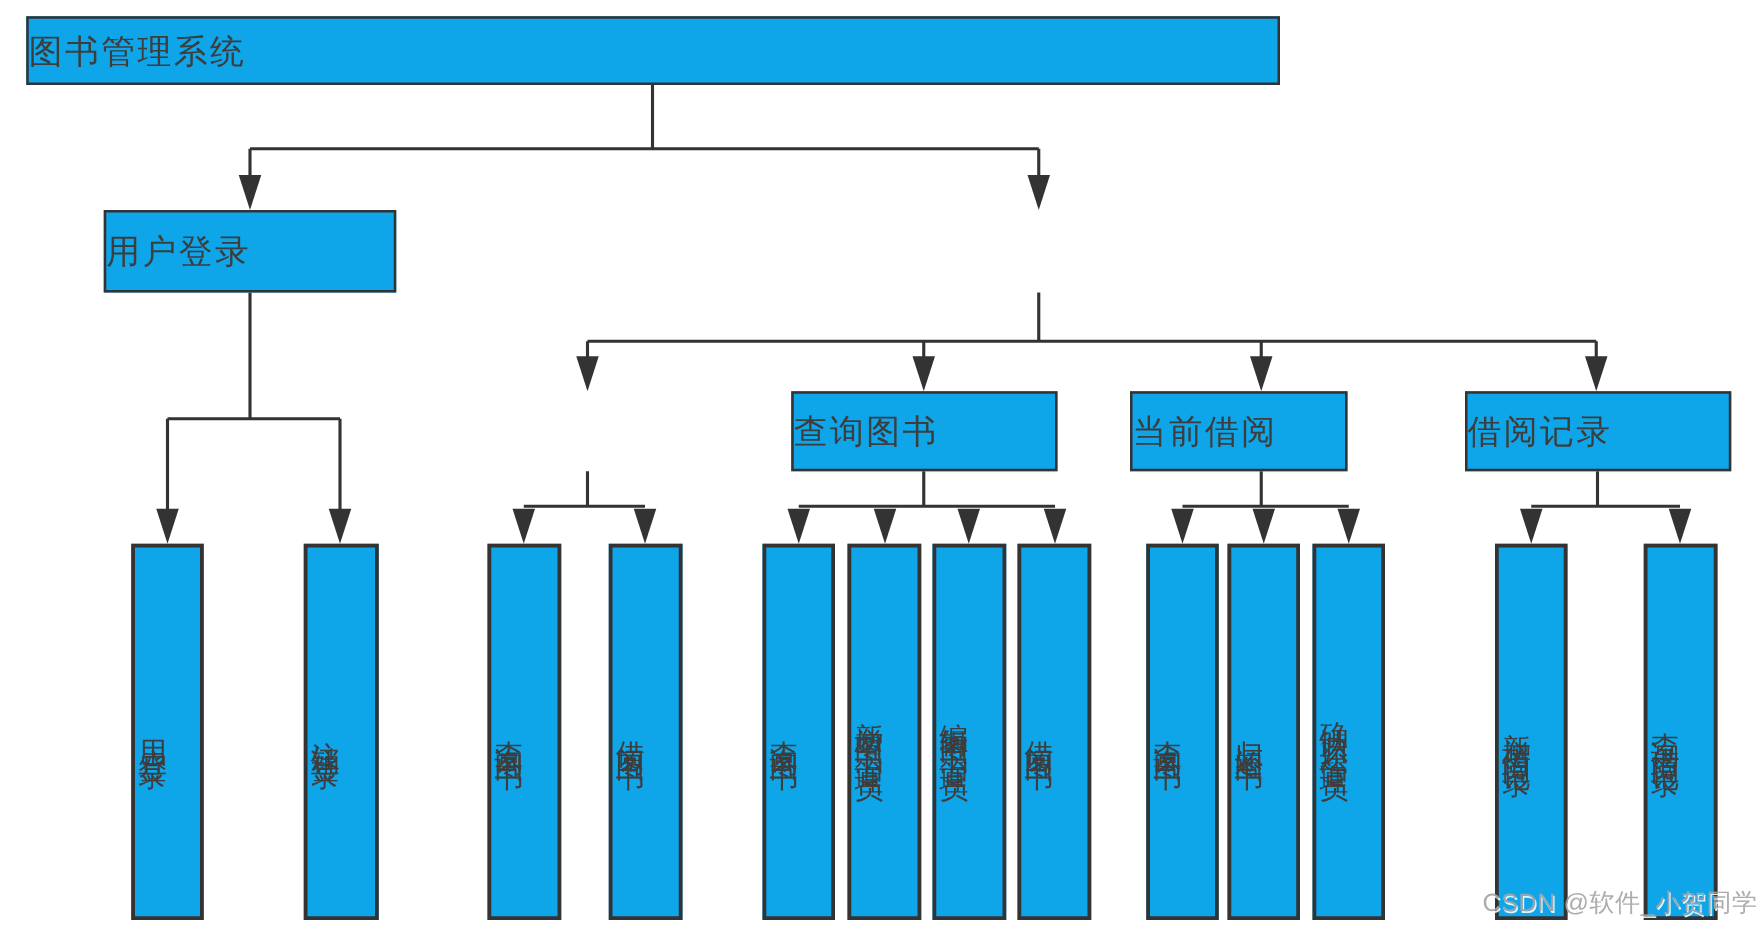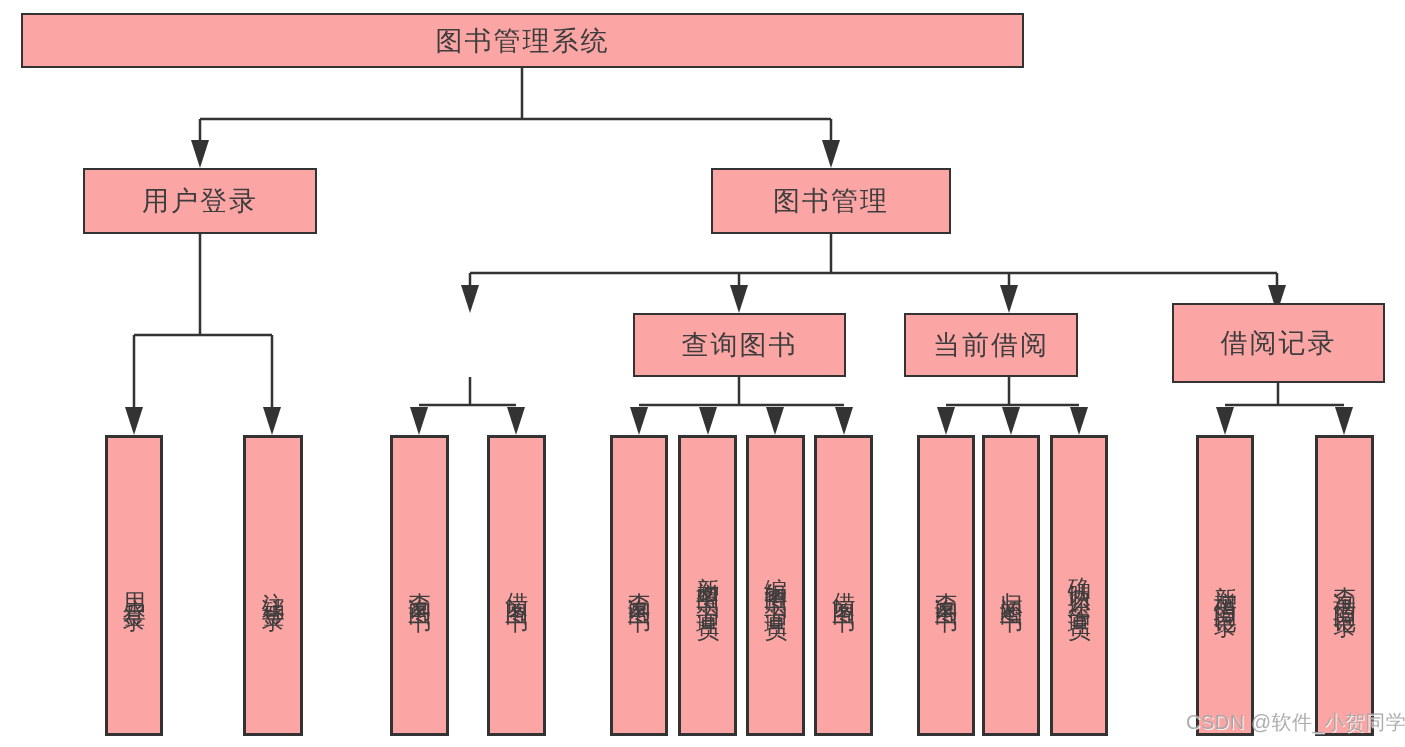--- a/index.html
+++ b/index.html
@@ -13,22 +13,22 @@
     position:relative;
     width:1405px;height:747px;
     background:var(--background);
     font-family:"Liberation Sans","DejaVu Sans",sans-serif;
     overflow:hidden;
   }
   svg.connectors{position:absolute;left:0;top:0;z-index:1;}
   svg.connectors path{fill:none;stroke:var(--line);stroke-width:2.5px;}
   svg.connectors polygon{fill:var(--line);stroke:none;}
   .box{
-    position:absolute;box-sizing:border-box;background:#fca5a5;z-index:2;
-    display:flex;align-items:center;justify-content:center;
+    position:absolute;box-sizing:border-box;background:#0ea5e9;z-index:2;
+    display:flex;align-items:center;justify-content:flex-start;
   }
   .hbox{
     border:2.5px solid var(--line);
     font-size:27px;letter-spacing:2px;color:var(--text);
     white-space:nowrap;
   }
   .leaf{border:3px solid var(--line);}
   .leaf > span{
     writing-mode:vertical-rl;
     text-orientation:mixed;
@@ -84,31 +84,28 @@
     <polygon points="1335,407 1353,407 1344,435"></polygon>
   </svg>
 
   <div class="box hbox" style="left:21px;top:13px;width:1003px;height:55px">
     <span>图书管理系统</span>
   </div>
 
   <div class="box hbox" style="left:83px;top:168px;width:234px;height:66px">
     <span>用户登录</span>
   </div>
-  <div class="box hbox" style="left:711px;top:168px;width:240px;height:66px">
-    <span>图书管理</span>
-  </div>
 
   <div class="box hbox" style="left:633px;top:313px;width:213px;height:64px">
     <span>查询图书</span>
   </div>
   <div class="box hbox" style="left:904px;top:313px;width:174px;height:64px">
     <span>当前借阅</span>
   </div>
-  <div class="box hbox" style="left:1172px;top:303px;width:213px;height:80px">
+  <div class="box hbox" style="left:1172px;top:313px;width:213px;height:64px">
     <span>借阅记录</span>
   </div>
 
   <div class="box leaf" style="left:105px;top:435px;width:58px;height:301px">
     <span>用户登录</span>
   </div>
   <div class="box leaf" style="left:243px;top:435px;width:60px;height:301px">
     <span>注销登录</span>
   </div>
 

